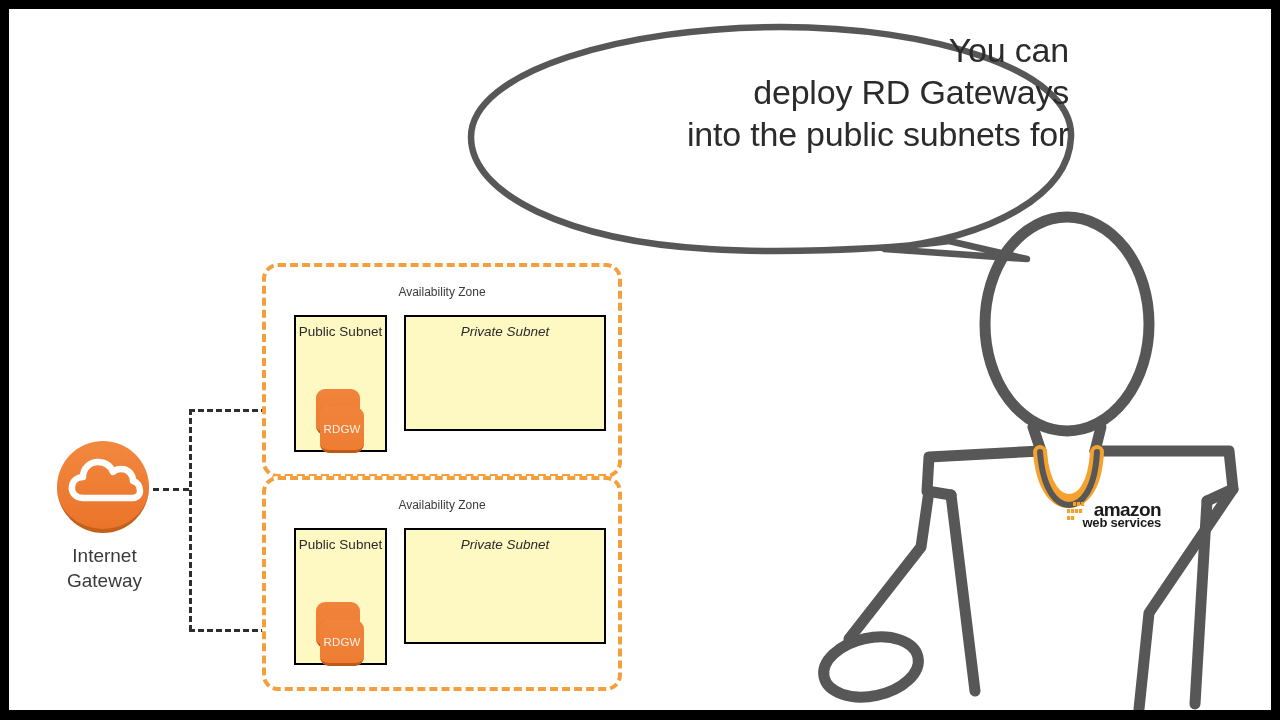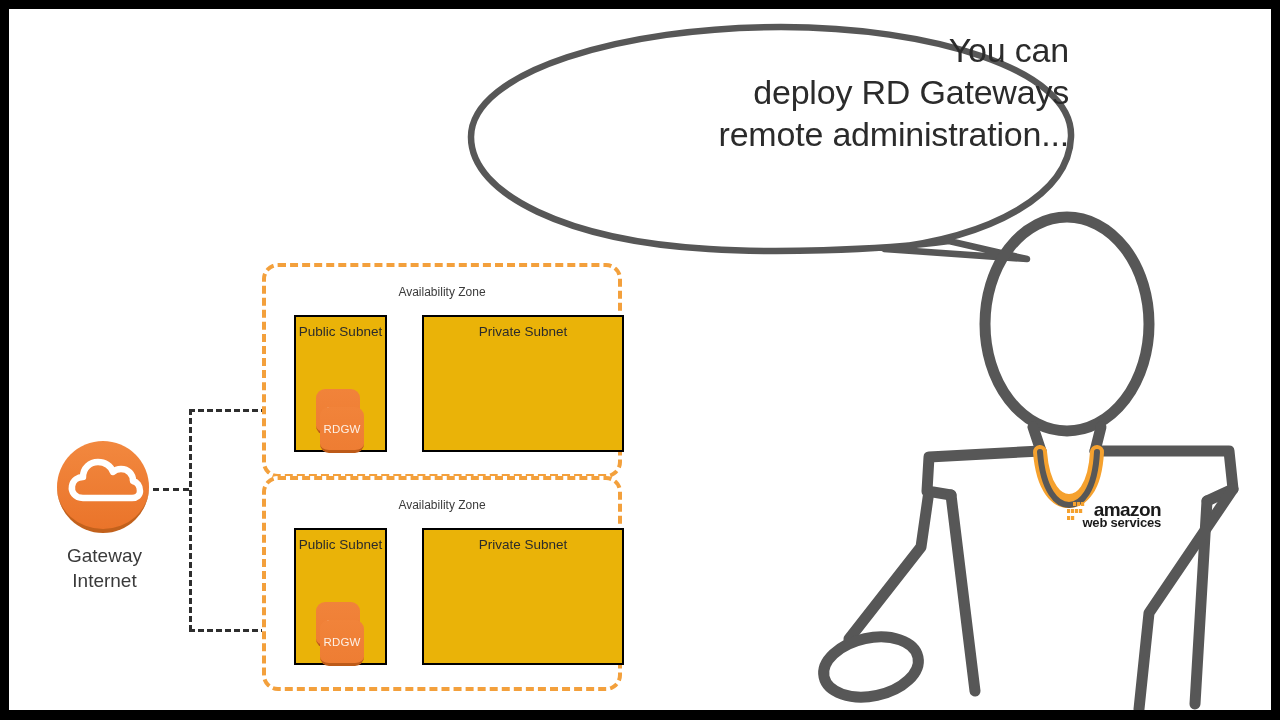--- a/index.html
+++ b/index.html
@@ -58,32 +58,32 @@
     position: absolute;
     left: 0; right: 0;
     top: 18px;
     text-align: center;
     font-size: 12px;
     color: #3b3b3b;
   }
   .subnet {
     position: absolute;
     border: 2.5px solid #000000;
-    background: #eab308;
+    background: #fef9c3;
     box-sizing: border-box;
   }
   .subnet-title {
     position: absolute;
     left: 0; right: 0; top: 7px;
     text-align: center;
     font-size: 13.5px;
     color: #2b2b2b;
   }
   .public-subnet { left: 28px; top: 48px; width: 93px; height: 137px; }
-  .private-subnet { left: 156px; top: 48px; width: 202px; height: 137px; }
+  .private-subnet { left: 138px; top: 48px; width: 202px; height: 116px; font-style: italic; }
 
   .node {
     position: absolute;
     width: 44px; height: 46px;
     border-radius: 9px;
     background: linear-gradient(#f1833a, #ee7d33);
     border-bottom: 3px solid #bd5a18;
     box-sizing: border-box;
     color: #fdf0e6;
     font-size: 11.5px;
@@ -178,21 +178,21 @@
                L 1018 250
                L 940 232
                C 865 242 760 244 700 240
                C 560 232 462 186 462 128
                C 462 62 615 18 772 18 Z" fill="#ffffff" stroke="#575757" stroke-width="6.5" stroke-linejoin="round" stroke-linecap="round"></path>
     </svg>
 
     <div id="bubble-text">
       <span class="bline">You can</span>
       <span class="bline">deploy RD Gateways</span>
-      <span class="bline">remote administration...</span>
+      <span class="bline">into the public subnets for</span>
     </div>
 
     <div class="dash-h" style="left:144px; top:479px; width:36px;"></div>
 
     <div class="dash-v" style="left:180px; top:400px; height:222px;"></div>
 
     <div class="dash-h" style="left:180px; top:400px; width:123px;"></div>
 
     <div class="dash-h" style="left:180px; top:620px; width:123px;"></div>
 
@@ -204,22 +204,22 @@
                    C 16 39 21 36 26 36
                    C 26 27 33 21 41 21
                    C 48 21 54 25 56 31
                    C 58 29 61 28 64 28
                    C 71 28 76 33 76 40
                    C 80 41 83 45 83 50
                    C 83 54 80 57 75 57 Z" fill="none" stroke="#ffffff" stroke-width="6.5" stroke-linejoin="round" stroke-linecap="round"></path>
         </svg>
       </div>
       <div id="igw-label">
+        <span class="gline">Internet</span>
         <span class="gline">Gateway</span>
-        <span class="gline">Internet</span>
       </div>
     </div>
 
     <div class="az" id="az1">
       <div class="az-title">Availability Zone</div>
 
       <div class="subnet public-subnet">
         <div class="subnet-title">Public Subnet</div>
         <div class="node node-nat">
           <span>NAT</span>

